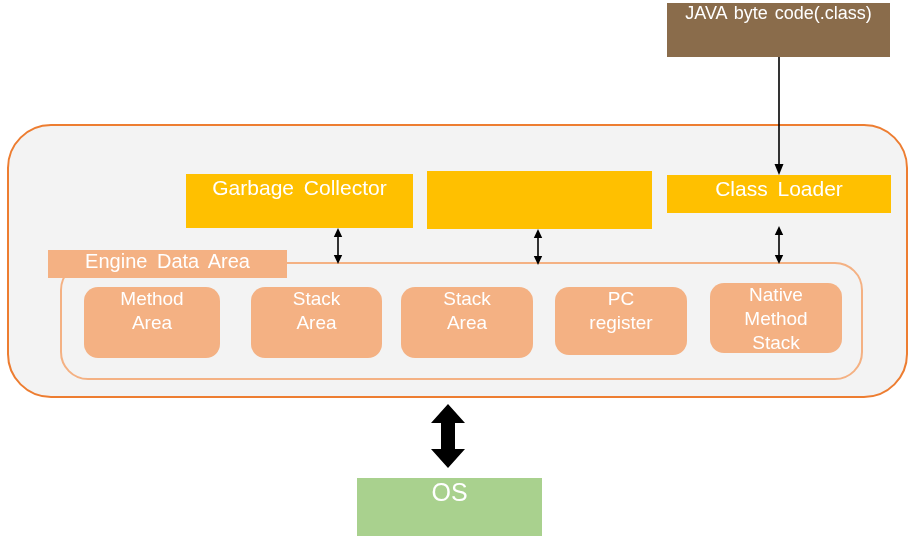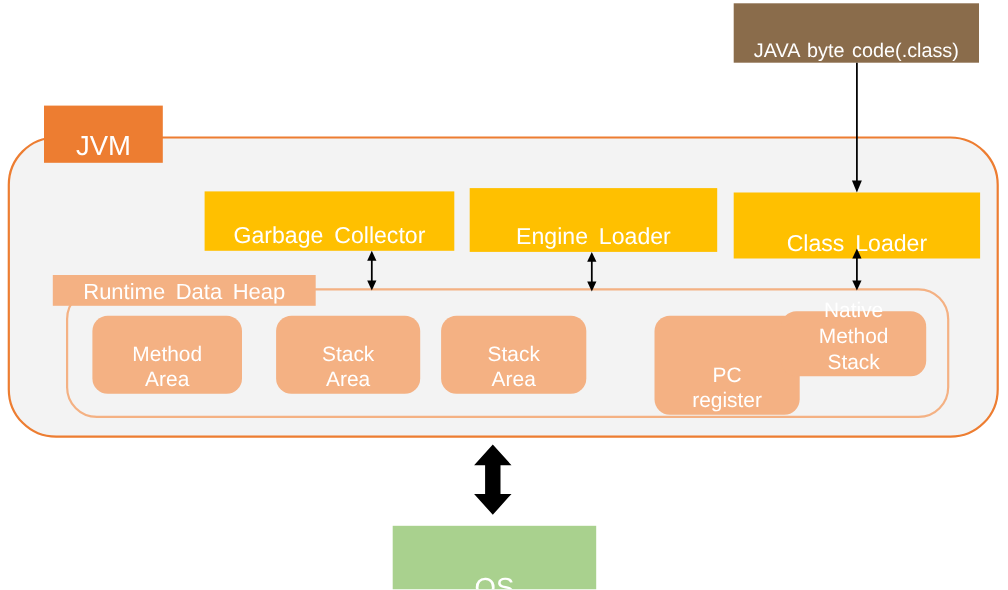--- a/index.html
+++ b/index.html
@@ -1,54 +1,54 @@
 <!DOCTYPE html>
 <html style="--brown: #8A6C4B; --orange: #ED7D31; --gold: #FFC000; --salmon: #F4B183; --green: #A9D18E; --panel-fill: #F3F3F3; --arrow-black: #000000;"><head>
 <meta charset="utf-8">
 <style>
   * { margin:0; padding:0; box-sizing:border-box; }
   html,body { background:#ffffff; font-family:"Liberation Sans", sans-serif; }
   .canvas { position:relative; width:916px; height:536px; background:#fff; overflow:hidden; }
   .node {
-    position:absolute; display:flex; align-items:flex-end; justify-content:center;
+    position:absolute; display:flex; align-items:flex-start; justify-content:center;
     text-align:center; color:#ffffff; font-weight:400; word-spacing:4px;
   }
   .line { display:block; }
 
   
   .bytecode { left:667px; top:3px; width:223px; height:54px; background:var(--brown,#8A6C4B); font-size:18px; word-spacing:2px; z-index:5; }
 
   
   .jvm-container {
     position:absolute; left:7px; top:124px; width:901px; height:274px;
     background:var(--panel-fill,#F3F3F3); border:2px solid var(--orange,#ED7D31);
     border-radius:44px; z-index:1;
   }
   .jvm-label { left:40px; top:96px; width:108px; height:52px; background:var(--orange,#ED7D31); font-size:25px; z-index:6; }
 
   
   .gold-box { background:var(--gold,#FFC000); font-size:21px; z-index:4; line-height:1.3; }
   .gc  { left:186px; top:174px; width:227px; height:54px; }
   .eel { left:427px; top:171px; width:225px; height:58px; }
-  .cl  { left:667px; top:175px; width:224px; height:60px; }
+  .cl  { left:667px; top:175px; width:224px; height:38px; }
 
   
   .runtime-container {
     position:absolute; left:60px; top:262px; width:803px; height:118px;
     background:var(--panel-fill,#F3F3F3); border:2px solid var(--salmon,#F4B183);
     border-radius:28px; z-index:2;
   }
   .runtime-label { left:48px; top:250px; width:239px; height:28px; background:var(--salmon,#F4B183); font-size:20px; z-index:6; }
 
   .cell { background:var(--salmon,#F4B183); border-radius:14px; font-size:19px; line-height:1.25; z-index:3; }
   .method { left:84px;  top:287px; width:136px; height:71px; }
   .heap   { left:251px; top:287px; width:131px; height:71px; }
   .stack  { left:401px; top:287px; width:132px; height:71px; }
-  .pc     { left:555px; top:287px; width:132px; height:90px;margin-left:40px; }
-  .native { left:710px; top:283px; width:132px; height:59px; }
+  .pc     { left:555px; top:287px; width:132px; height:68px; }
+  .native { left:710px; top:283px; width:132px; height:70px; }
 
   
   .os { left:357px; top:478px; width:185px; height:72px; background:var(--green,#A9D18E); font-size:25px; }
 
   svg.arrow { position:absolute; z-index:5; overflow:visible; }
 </style>
 </head>
 <body>
 
 <div class="canvas">
@@ -57,30 +57,26 @@
     <span>JAVA byte code(.class)</span>
   </div>
 
   <svg class="arrow" style="left:772px; top:57px;" width="14" height="118" viewBox="0 0 14 118">
     <line x1="7" y1="0" x2="7" y2="109" stroke="#000" stroke-width="1.6"></line>
     <polygon points="7,118 2.5,107 11.5,107" fill="#000"></polygon>
   </svg>
 
   <div class="jvm-container"></div>
 
-  <div class="node jvm-label">
-    <span>JVM</span>
-  </div>
 
   <div class="node gold-box gc">
     <span>Garbage Collector</span>
   </div>
   <div class="node gold-box eel">
     <div>
-      <span class="line">Engine Loader</span>
     </div>
   </div>
   <div class="node gold-box cl">
     <span>Class Loader</span>
   </div>
 
   <svg class="arrow" style="left:331px; top:228px;" width="14" height="36" viewBox="0 0 14 36">
     <line x1="7" y1="6" x2="7" y2="30" stroke="#000" stroke-width="1.6"></line>
     <polygon points="7,0 2.8,9 11.2,9" fill="#000"></polygon>
     <polygon points="7,36 2.8,27 11.2,27" fill="#000"></polygon>
@@ -91,21 +87,21 @@
     <polygon points="7,36 2.8,27 11.2,27" fill="#000"></polygon>
   </svg>
   <svg class="arrow" style="left:772px; top:226px;" width="14" height="38" viewBox="0 0 14 38">
     <line x1="7" y1="6" x2="7" y2="32" stroke="#000" stroke-width="1.6"></line>
     <polygon points="7,0 2.8,9 11.2,9" fill="#000"></polygon>
     <polygon points="7,38 2.8,29 11.2,29" fill="#000"></polygon>
   </svg>
 
   <div class="runtime-container"></div>
   <div class="node runtime-label">
-    <span>Runtime Data Heap</span>
+    <span>Engine Data Area</span>
   </div>
 
   <div class="node cell method">
     <div>
       <span class="line">Method</span>
       <span class="line">Area</span>
     </div>
   </div>
   <div class="node cell heap">
     <div>

